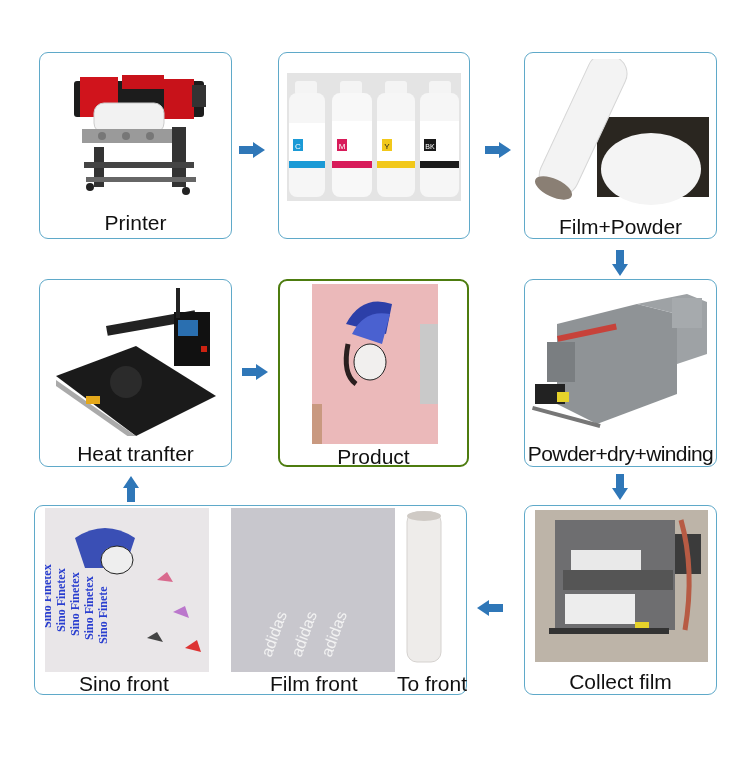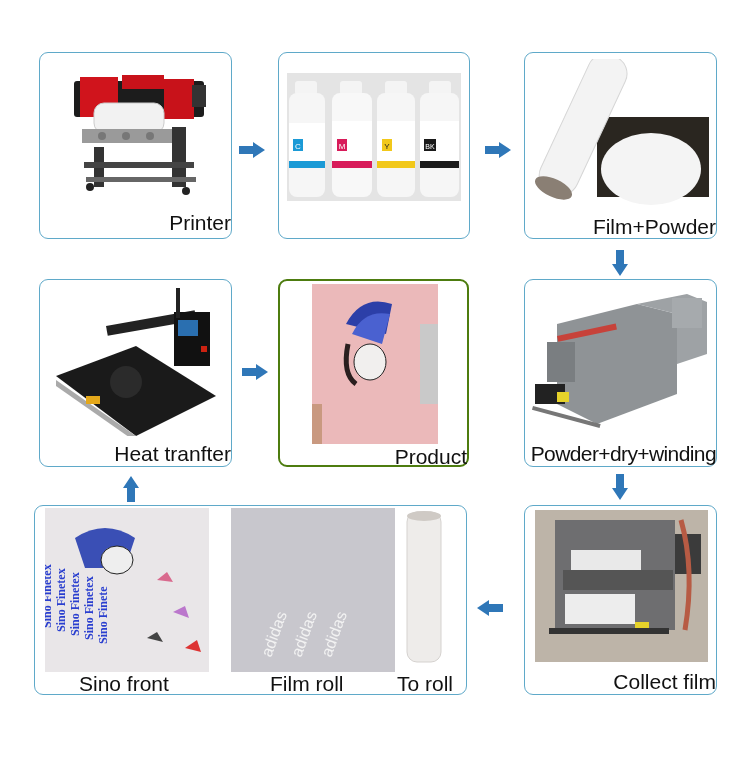--- a/index.html
+++ b/index.html
@@ -1,19 +1,19 @@
 <!DOCTYPE html>
 <html><head>
 <meta charset="utf-8">
 <style>
   html,body{margin:0;padding:0;background:#ffffff;}
   body{width:750px;height:760px;position:relative;overflow:hidden;font-family:"Liberation Sans",sans-serif;}
   .card{position:absolute;border:1.5px solid #5fa9c9;border-radius:9px;background:#fff;box-sizing:border-box;}
   .card.strong{border:2px solid #4d7c0f;}
-  .label{position:absolute;left:0;right:0;text-align:right;font-size:21px;color:#111;white-space:nowrap;}
+  .label{position:absolute;left:0;right:0;text-align:center;font-size:21px;color:#111;white-space:nowrap;}
   .img{position:absolute;overflow:hidden;}
   .arrow{position:absolute;}
   .lbl-abs{position:absolute;font-size:21px;color:#111;white-space:nowrap;}
 </style>
 </head>
 <body>
 
 <div class="card" style="left:39px;top:52px;width:193px;height:187px;">
   <div class="img" style="left:24px;top:14px;width:150px;height:135px;">
     <svg width="150" height="135" viewBox="0 0 150 135">
@@ -195,22 +195,22 @@
       </g>
     </svg>
   </div>
   <div class="img" style="left:366px;top:2px;width:46px;height:160px;">
     <svg width="46" height="160" viewBox="0 0 46 160">
       <rect x="6" y="4" width="34" height="150" rx="10" fill="#eeecea" stroke="#d5d2cf"></rect>
       <ellipse cx="23" cy="8" rx="17" ry="5" fill="#cfcac5"></ellipse>
     </svg>
   </div>
   <div class="lbl-abs" style="left:44px;top:166px;">Sino front</div>
-  <div class="lbl-abs" style="left:235px;top:166px;">Film roll</div>
-  <div class="lbl-abs" style="left:362px;top:166px;">To roll</div>
+  <div class="lbl-abs" style="left:235px;top:166px;">Film front</div>
+  <div class="lbl-abs" style="left:362px;top:166px;">To front</div>
 </div>
 
 <svg class="arrow" style="left:477px;top:600px;" width="26" height="16" viewBox="0 0 26 16">
     <path d="M26 4 H12 V0 L0 8 L12 16 V12 H26 Z" fill="#2f77b8"></path>
   </svg>
 
 <div class="card" style="left:524px;top:505px;width:193px;height:190px;">
   <div class="img" style="left:10px;top:4px;width:173px;height:152px;background:#b7afa5;">
     <svg width="173" height="152" viewBox="0 0 173 152">
       <rect width="173" height="152" fill="#bdb4a8"></rect>

